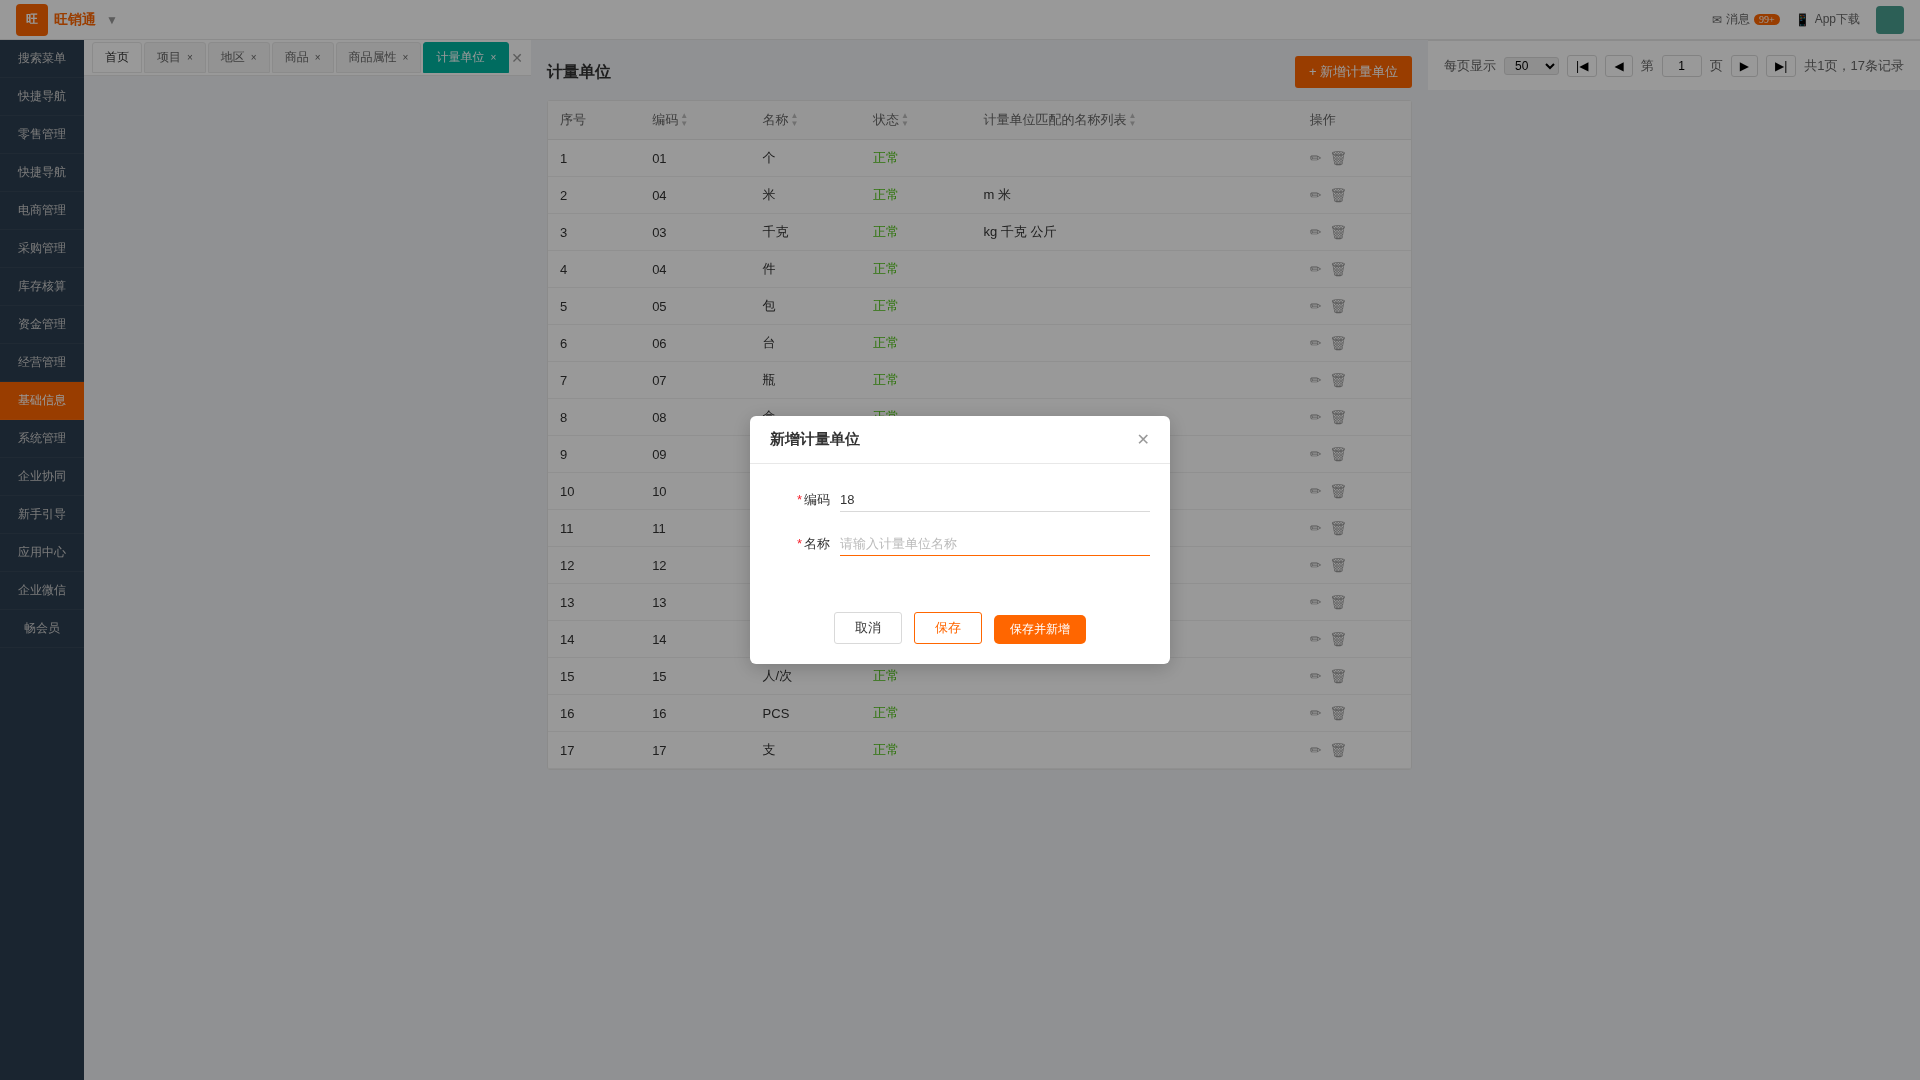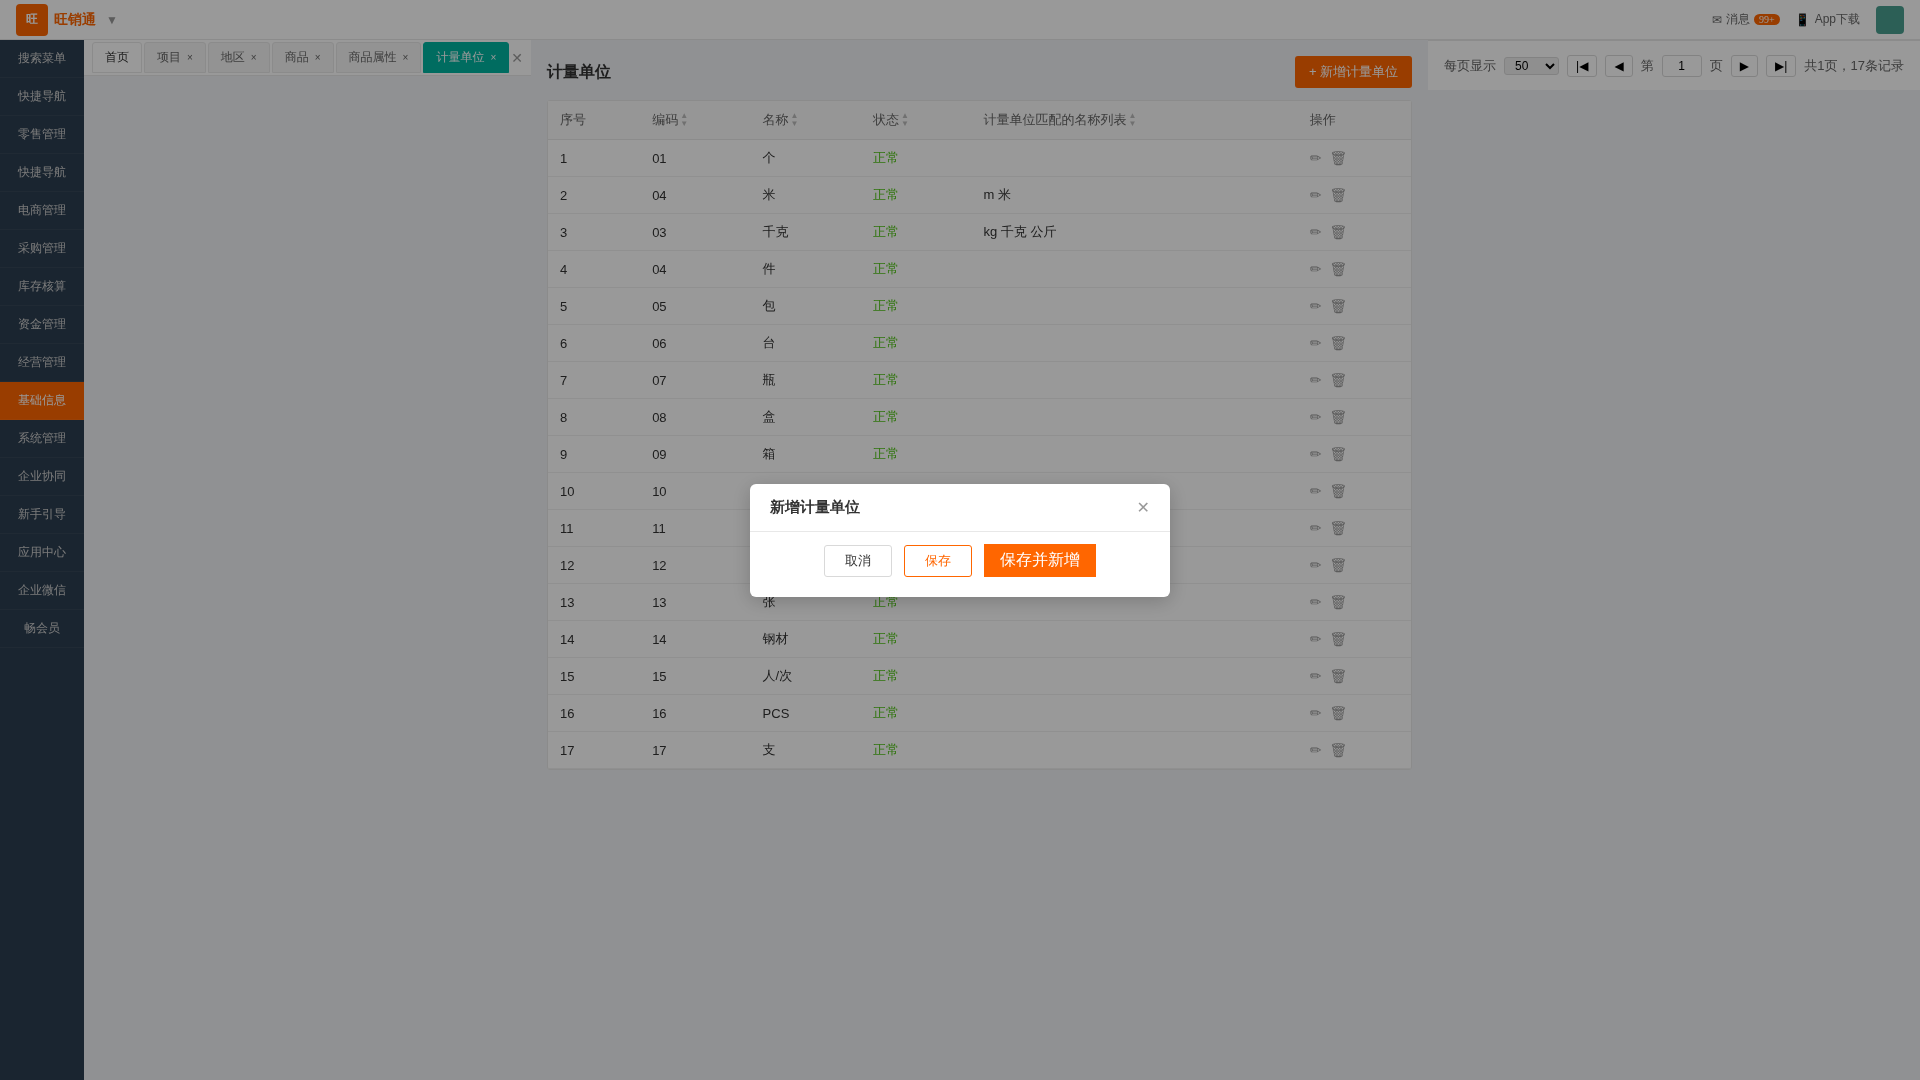--- a/index.html
+++ b/index.html
@@ -69,21 +69,21 @@
     .form-item { display: flex; align-items: center; margin-bottom: 20px; gap: 10px; }
     .form-label { width: 60px; text-align: right; color: #333; font-size: 13px; white-space: nowrap; }
     .required-mark { color: #f5222d; margin-right: 2px; }
     .form-input { flex: 1; border: none; border-bottom: 1px solid #d9d9d9; padding: 4px 0; font-size: 13px; outline: none; color: #333; }
     .form-input.has-value { border-bottom-color: #d9d9d9; }
     .form-input::placeholder { color: #bbb; }
     .name-input { border-bottom-color: #f60; }
     .dialog-footer { padding: 12px 20px 20px; display: flex; align-items: flex-end; justify-content: center; gap: 12px; }
     .btn-cancel { border: 1px solid #d9d9d9; background: white; color: #333; padding: 6px 20px; border-radius: 3px; cursor: pointer; font-size: 13px; }
     .btn-save { border: 1px solid #f60; background: white; color: #f60; padding: 6px 20px; border-radius: 3px; cursor: pointer; font-size: 13px; }
-    .btn-save-new { background: #f60; color: white; border: none; padding: 6px 16px; border-radius: 0; cursor: pointer; font-size: 16px; }
+    .btn-save-new { background: #f60; color: white; border: none; padding: 6px 16px; border-radius: 5px; cursor: pointer; font-size: 12px; }
 
     .th-sort { display: inline-flex; align-items: center; gap: 2px; }
     .sort-arrows { display: flex; flex-direction: column; font-size: 8px; color: #bbb; line-height: 1; }
   </style>
 </head>
 <body>
 
 <div class="top-bar">
   <div class="top-bar-left">
     <div class="logo-area">
@@ -437,19 +437,33 @@
 
   </div>
 </div>
 
 <div class="overlay">
   <div class="dialog">
     <div class="dialog-header">
       <span class="dialog-title">新增计量单位</span>
       <button class="dialog-close">✕</button>
     </div>
+    <div class="dialog-body">
+      <div class="form-item">
+        <span class="form-label">
+          <span class="required-mark">*</span><span>编码</span>
+        </span>
+        <input type="text" class="form-input has-value" value="18" style="">
+      </div>
+      <div class="form-item">
+        <span class="form-label">
+          <span class="required-mark">*</span><span>名称</span>
+        </span>
+        <input type="text" class="form-input name-input" placeholder="请输入计量单位名称" style="">
+      </div>
+    </div>
     <div class="dialog-footer">
       <button class="btn-cancel">取消</button>
       <button class="btn-save">保存</button>
       <button class="btn-save-new">保存并新增</button>
     </div>
   </div>
 </div>
 
 </body></html>

